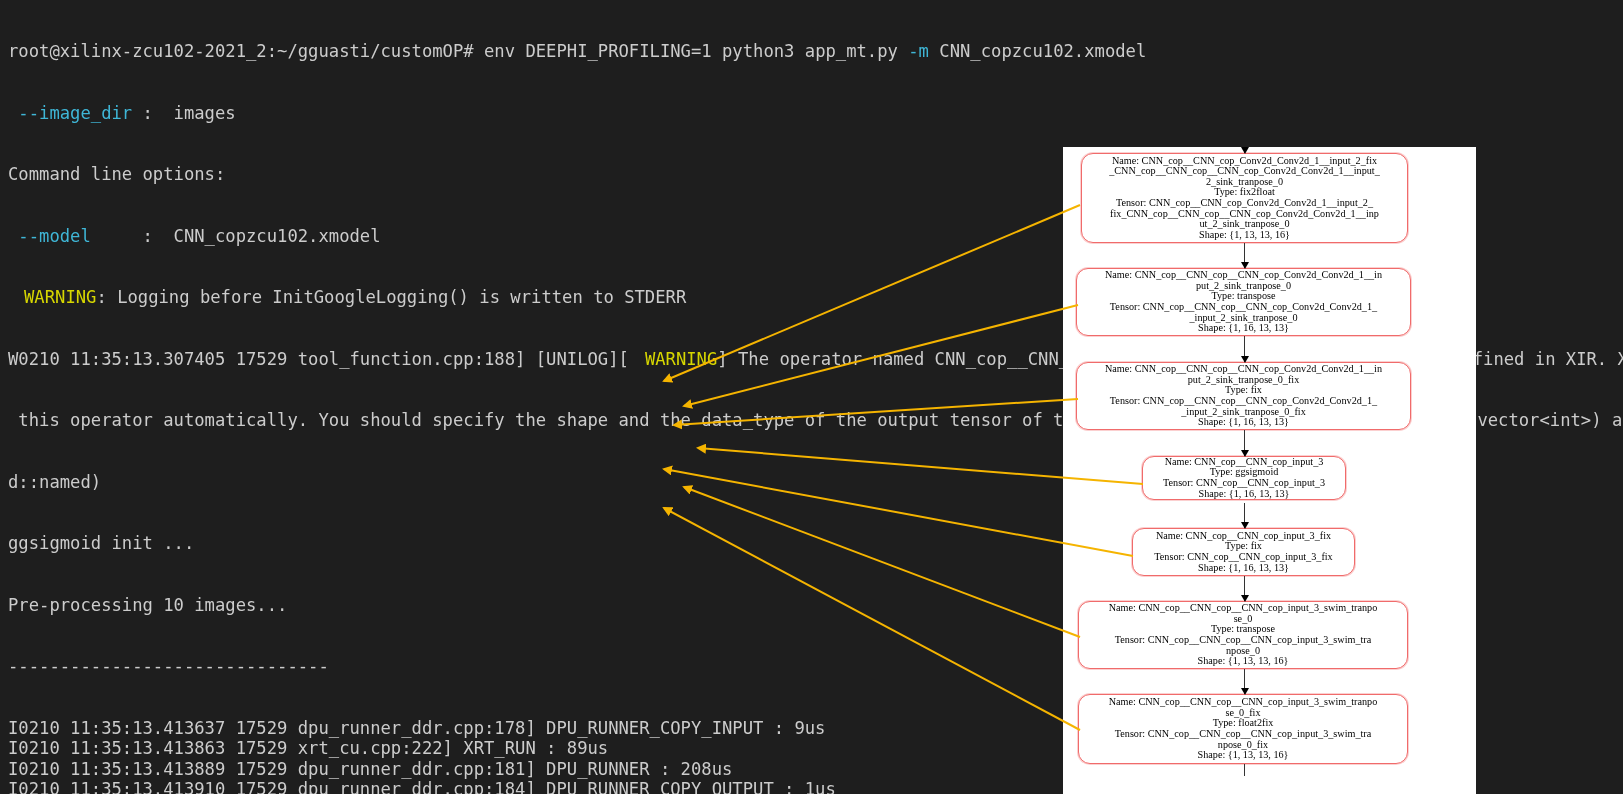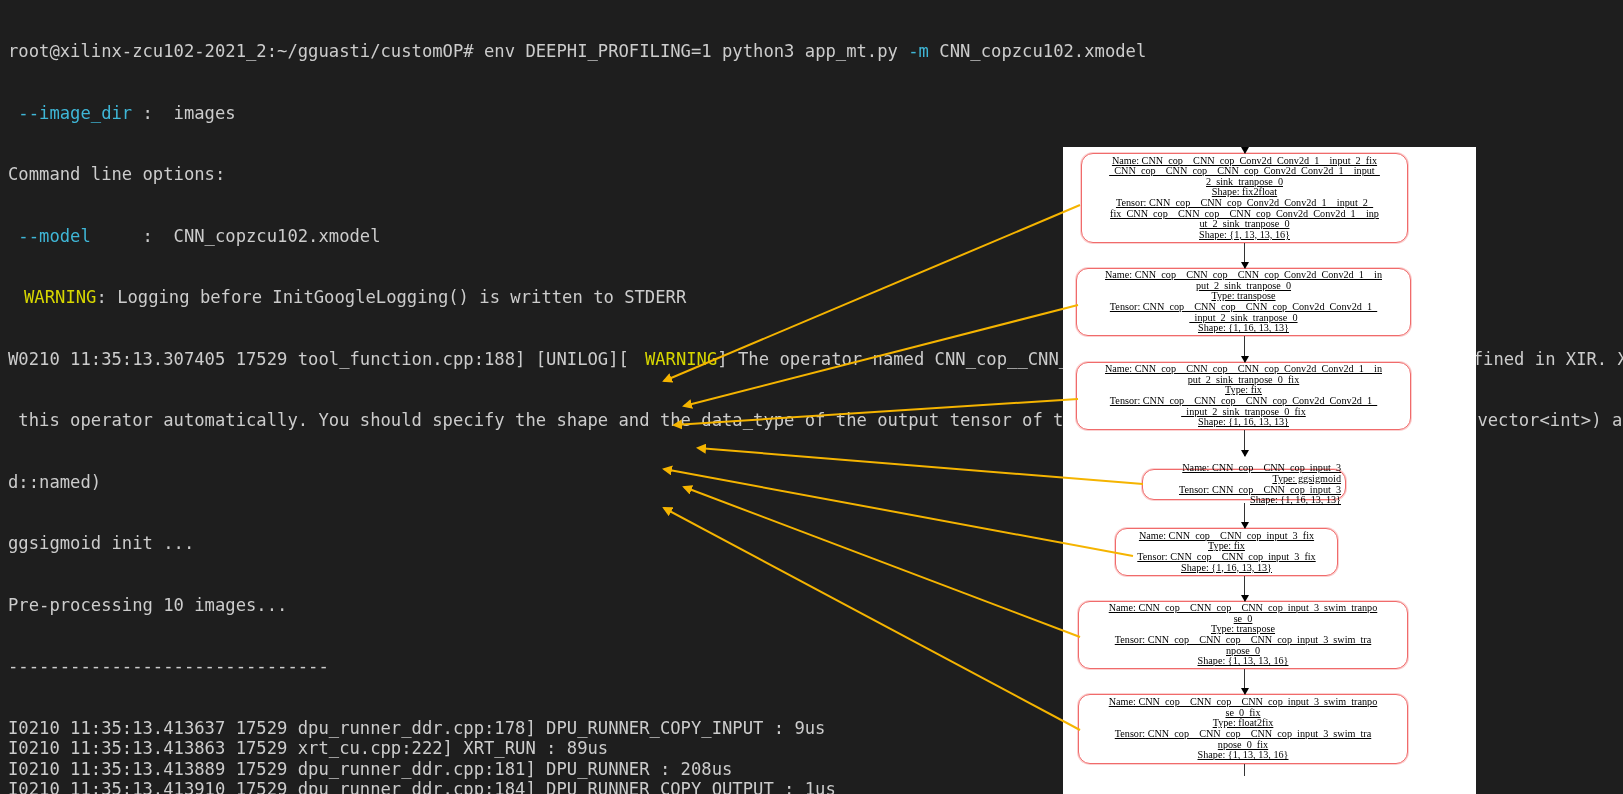--- a/index.html
+++ b/index.html
@@ -22,21 +22,21 @@
   }
   .node {
     position:absolute; border:1.5px solid #f06b6b; border-radius:12px;
     background:#ffffff; box-sizing:border-box;
     font-family:"Liberation Serif","DejaVu Serif",serif;
     font-size:10.2px; line-height:10.6px; color:#000;
     text-align:center; display:flex; flex-direction:column;
     justify-content:center; padding:2px 4px;
     box-shadow:0 0 0 1px #fbd0d0;
   }
-  .node span { display:block; white-space:nowrap;text-decoration:underline; }
+  .node span { display:block; white-space:nowrap; }
   .edge {
     position:absolute; width:1px; background:#333;
   }
   .edge::after {
     content:""; position:absolute; left:-3.5px; bottom:-1px;
     border-left:4px solid transparent; border-right:4px solid transparent;
     border-top:7px solid #000;
   }
   #arrows { position:absolute; left:0; top:0; pointer-events:none; }
 </style>
@@ -56,21 +56,21 @@
   <div class="line">Pre-processing 10 images...</div>
   <div class="line">-------------------------------</div>
   <div id="log-lines"><div class="line">I0210 11:35:13.413637 17529 dpu_runner_ddr.cpp:178] DPU_RUNNER_COPY_INPUT : 9us</div><div class="line">I0210 11:35:13.413863 17529 xrt_cu.cpp:222] XRT_RUN : 89us</div><div class="line">I0210 11:35:13.413889 17529 dpu_runner_ddr.cpp:181] DPU_RUNNER : 208us</div><div class="line">I0210 11:35:13.413910 17529 dpu_runner_ddr.cpp:184] DPU_RUNNER_COPY_OUTPUT : 1us</div></div>
 </div>
 
 <div id="graph-panel">
     <div class="node" style="left: 18px; top: 6px; width: 327px; height: 90px;">
       <span>Name: CNN_cop__CNN_cop_Conv2d_Conv2d_1__input_2_fix</span>
       <span>_CNN_cop__CNN_cop__CNN_cop_Conv2d_Conv2d_1__input_</span>
       <span>2_sink_tranpose_0</span>
-      <span>Shape: fix2float</span>
+      <span>Type: fix2float</span>
       <span>Tensor: CNN_cop__CNN_cop_Conv2d_Conv2d_1__input_2_</span>
       <span>fix_CNN_cop__CNN_cop__CNN_cop_Conv2d_Conv2d_1__inp</span>
       <span>ut_2_sink_tranpose_0</span>
       <span>Shape: {1, 13, 13, 16}</span>
     </div>
     <div class="node" style="left: 13px; top: 121px; width: 335px; height: 68px;">
       <span>Name: CNN_cop__CNN_cop__CNN_cop_Conv2d_Conv2d_1__in</span>
       <span>put_2_sink_tranpose_0</span>
       <span>Type: transpose</span>
       <span>Tensor: CNN_cop__CNN_cop__CNN_cop_Conv2d_Conv2d_1_</span>
@@ -78,27 +78,27 @@
       <span>Shape: {1, 16, 13, 13}</span>
     </div>
     <div class="node" style="left: 13px; top: 215px; width: 335px; height: 68px;">
       <span>Name: CNN_cop__CNN_cop__CNN_cop_Conv2d_Conv2d_1__in</span>
       <span>put_2_sink_tranpose_0_fix</span>
       <span>Type: fix</span>
       <span>Tensor: CNN_cop__CNN_cop__CNN_cop_Conv2d_Conv2d_1_</span>
       <span>_input_2_sink_tranpose_0_fix</span>
       <span>Shape: {1, 16, 13, 13}</span>
     </div>
-    <div class="node" style="left: 79px; top: 322px; width: 204px; height: 31px; text-align: right;">
+    <div class="node" style="left: 79px; top: 309px; width: 204px; height: 44px;">
       <span>Name: CNN_cop__CNN_cop_input_3</span>
       <span>Type: ggsigmoid</span>
       <span>Tensor: CNN_cop__CNN_cop_input_3</span>
       <span>Shape: {1, 16, 13, 13}</span>
     </div>
-    <div class="node" style="left: 52px; top: 381px; width: 223px; height: 48px;">
+    <div class="node" style="left: 69px; top: 381px; width: 223px; height: 48px;">
       <span>Name: CNN_cop__CNN_cop_input_3_fix</span>
       <span>Type: fix</span>
       <span>Tensor: CNN_cop__CNN_cop_input_3_fix</span>
       <span>Shape: {1, 16, 13, 13}</span>
     </div>
     <div class="node" style="left: 15px; top: 454px; width: 330px; height: 68px;">
       <span>Name: CNN_cop__CNN_cop__CNN_cop_input_3_swim_tranpo</span>
       <span>se_0</span>
       <span>Type: transpose</span>
       <span>Tensor: CNN_cop__CNN_cop__CNN_cop_input_3_swim_tra</span>

